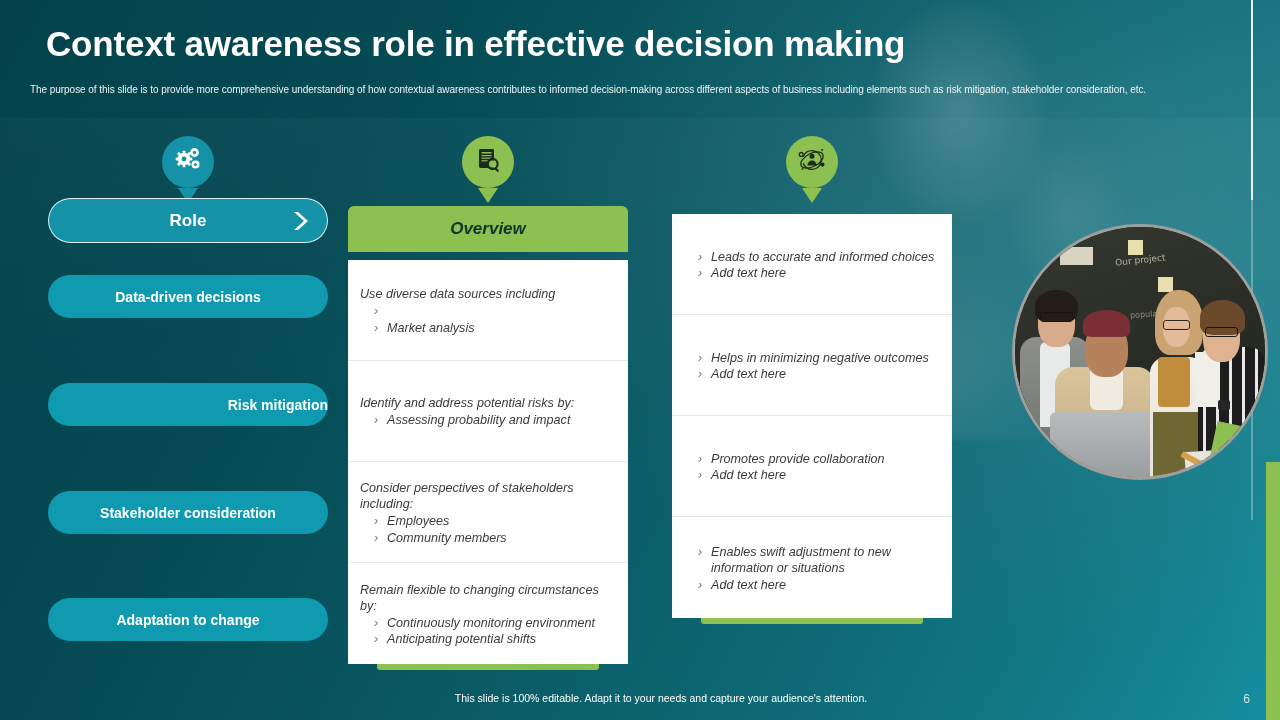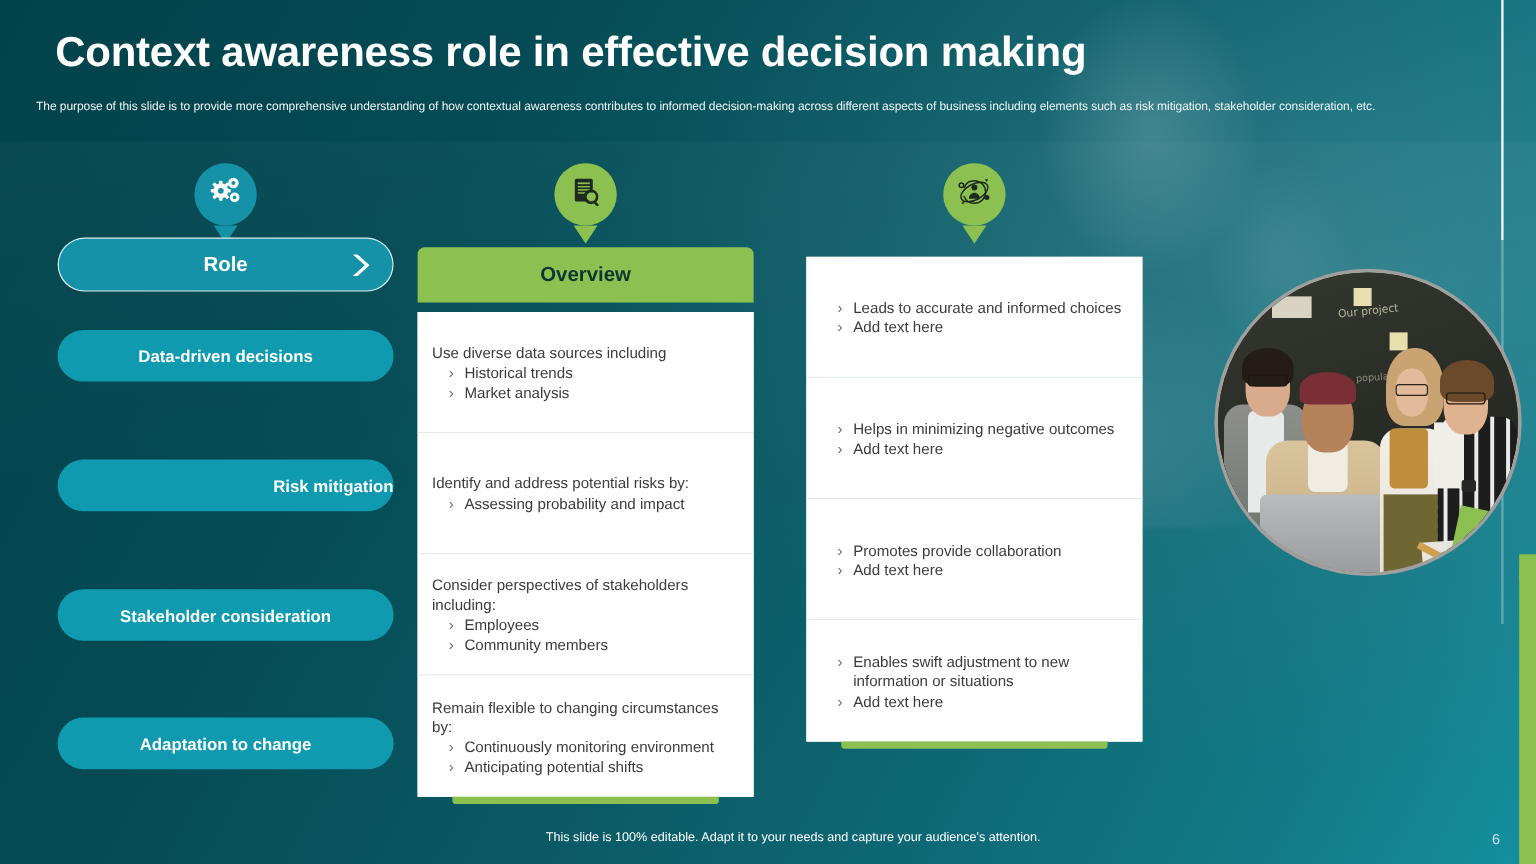--- a/index.html
+++ b/index.html
@@ -131,20 +131,21 @@
   }
   .rp0 { top: 275px; }
   .rp1 { top: 383px; justify-content: flex-end; }
   .rp2 { top: 491px; }
   .rp3 { top: 598px; }
 
   
   .col {
     position: absolute;
     width: 280px;
+    font-style: italic;
   }
   .col-head {
     height: 46px;
     background: #8cc152;
     border-radius: 6px 6px 0 0;
     display: flex; align-items: center; justify-content: center;
   }
   .col-head span {
     font-size: 17px; font-weight: bold; color: #10352f;
   }
@@ -357,21 +358,20 @@
   <div class="col col-overview">
     <div class="col-head">
       <span>Overview</span>
     </div>
     <div class="col-body">
       <div class="cell cell-overview">
         <div class="lead">Use diverse data sources including</div>
         <ul class="bullets">
           <li>
               <span class="chv">›</span>
-              <span class="txt">Historical trends</span>
             </li>
           <li>
               <span class="chv">›</span>
               <span class="txt">Market  analysis</span>
             </li>
         </ul>
       </div>
       <div class="cell cell-overview">
         <div class="lead">Identify  and  address potential  risks by:</div>
         <ul class="bullets">

